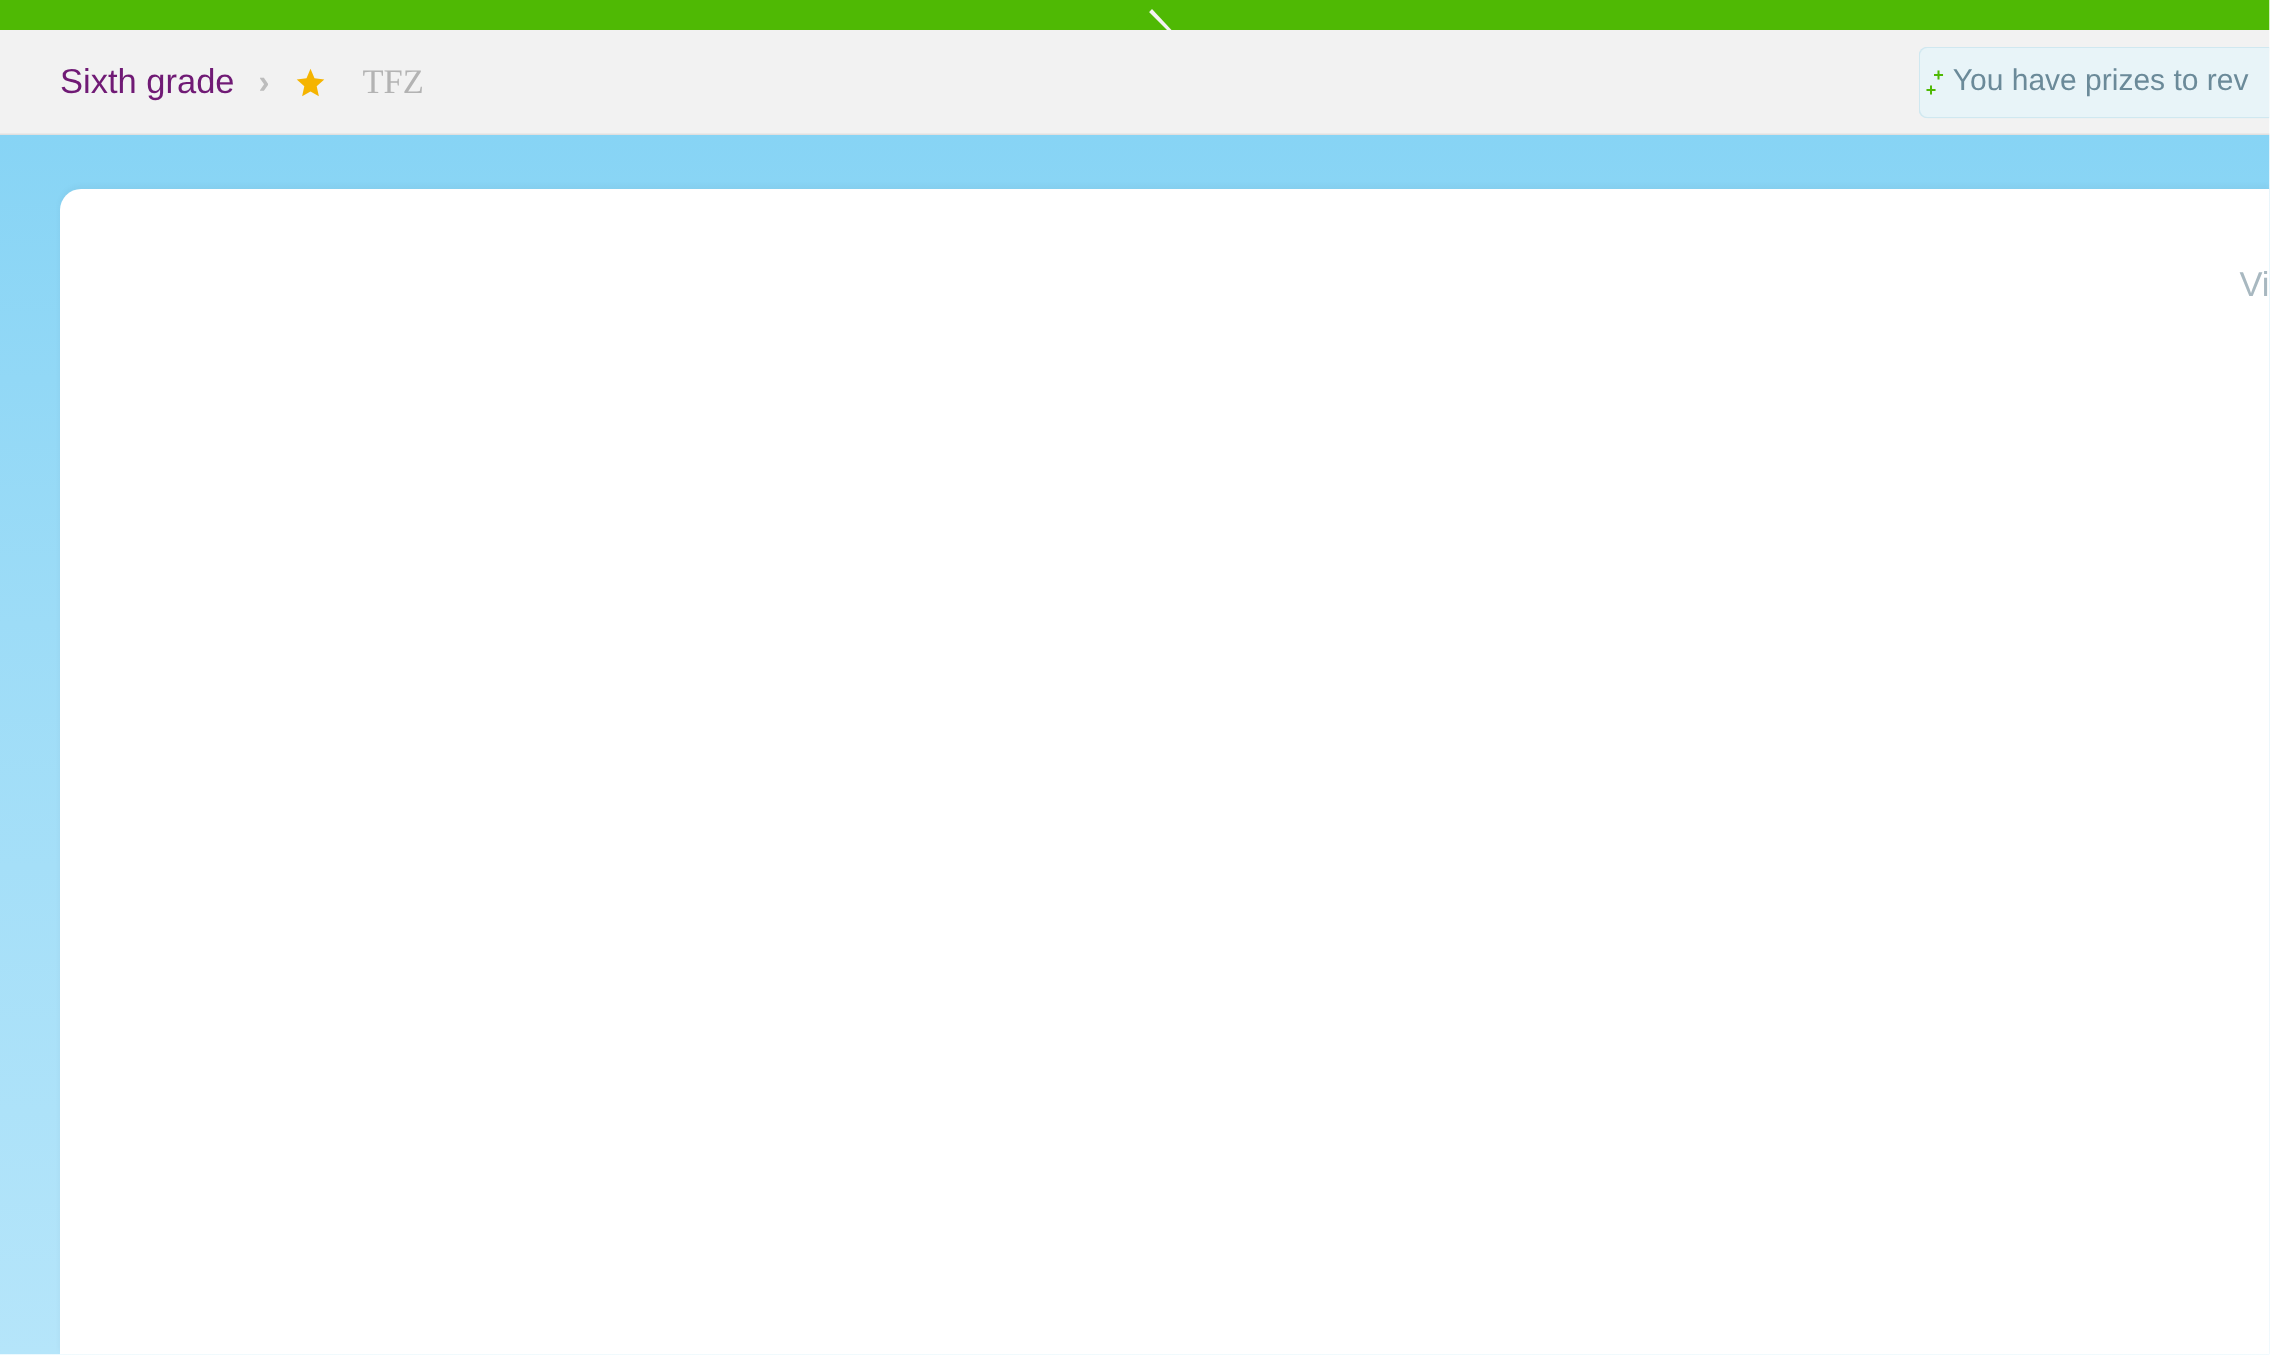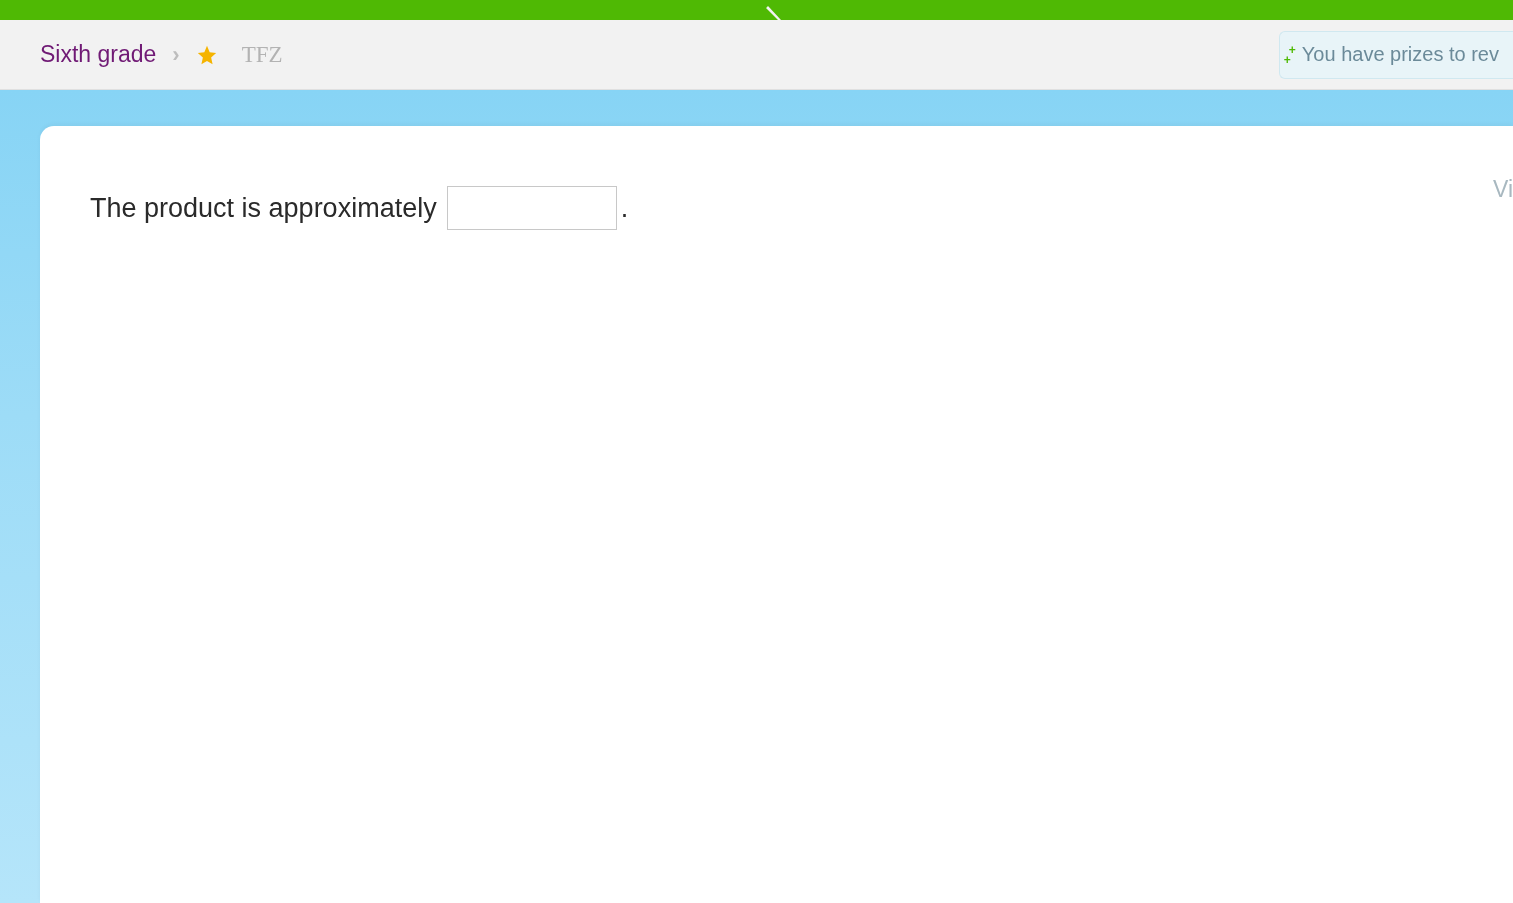--- a/index.html
+++ b/index.html
@@ -206,20 +206,15 @@
     <span class="prizes-text">You have prizes to rev</span>
   </div>
 </div>
 
 <div class="blue-area">
   <div class="content-card">
     <div class="corner-text">Vi</div>
 
 
 
-    <div class="answer-line">
-      <span>The product is approximately</span>
-      <input type="text" class="answer-input" value="" style="">
-      <span>.</span>
-    </div>
 
   </div>
 </div>
 
 </body></html>

